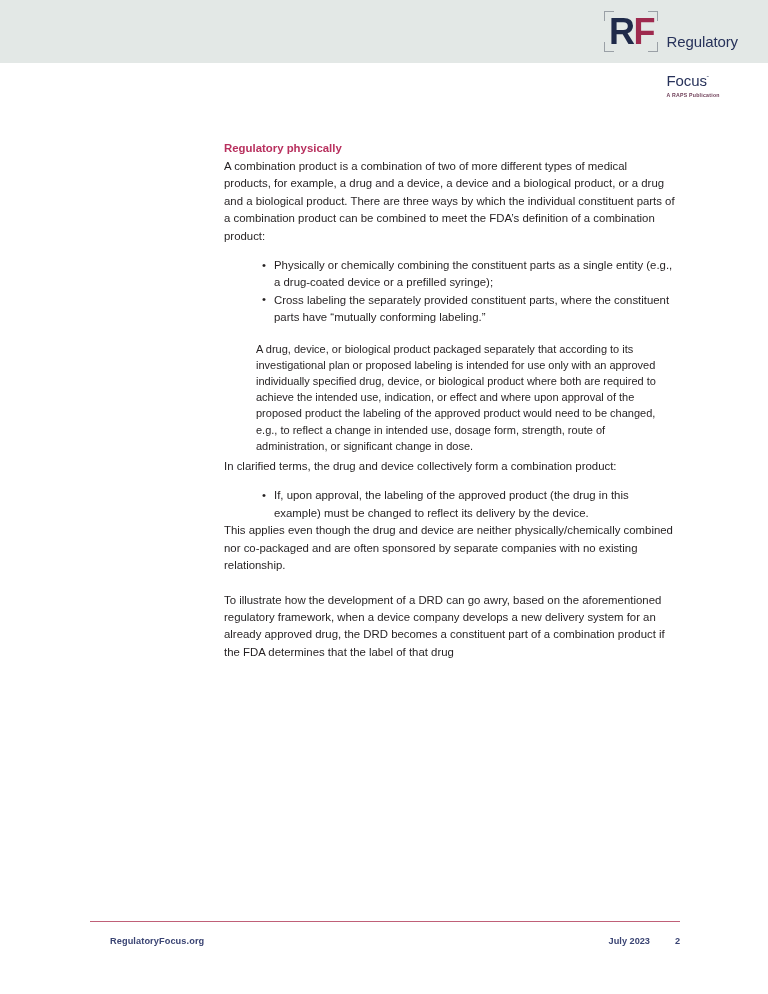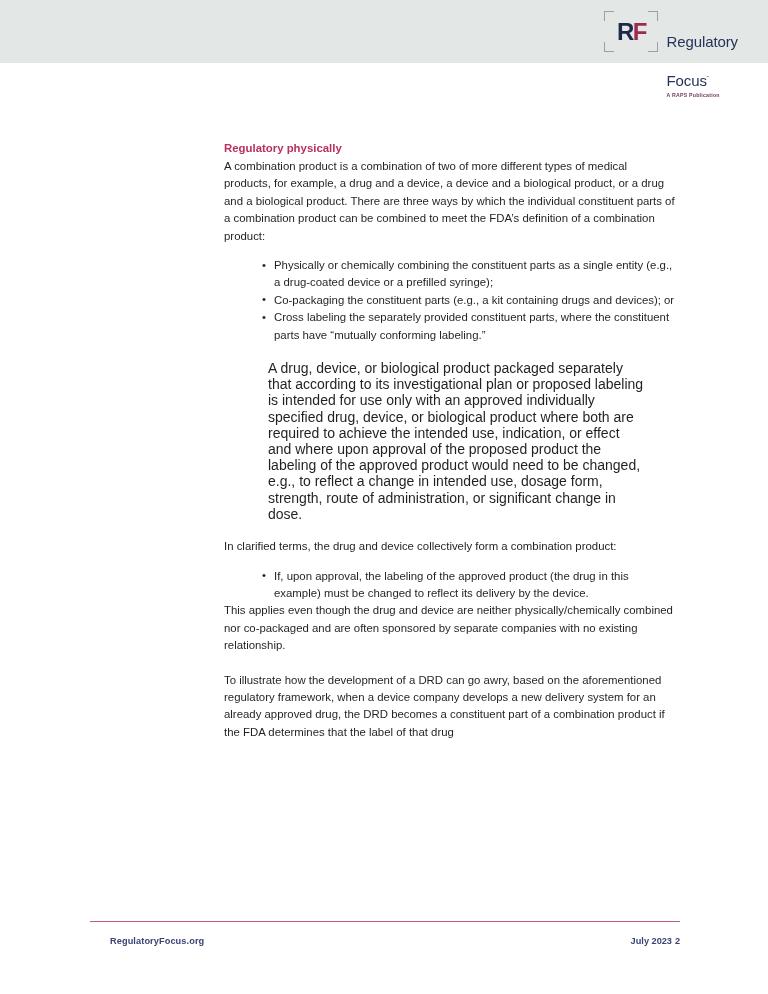--- a/index.html
+++ b/index.html
@@ -49,21 +49,21 @@
     border-style: solid;
     border-width: 0;
   }
   .logo-mark .bracket.tl { left: 0; top: 0; border-left-width: 1.5px; border-top-width: 1.5px; }
   .logo-mark .bracket.tr { right: 0; top: 0; border-right-width: 1.5px; border-top-width: 1.5px; }
   .logo-mark .bracket.bl { left: 0; bottom: 0; border-left-width: 1.5px; border-bottom-width: 1.5px; }
   .logo-mark .bracket.br { right: 0; bottom: 0; border-right-width: 1.5px; border-bottom-width: 1.5px; }
   .logo-letters {
     font-family: "Liberation Sans", sans-serif;
     font-weight: bold;
-    font-size: 24px;
+    font-size: 36px;
     letter-spacing: -1.5px;
     line-height: 1;
   }
   .logo-letters .r { color: #1f2a4a; }
   .logo-letters .f { color: #9e2a4e; }
   .logo-words {
     padding-top: 1px;
   }
   .logo-words .line1,
   .logo-words .line2 {
@@ -144,22 +144,22 @@
     font-size: 11.4px;
     color: #231f20;
   }
 
   blockquote.quote {
     margin: 14px 0 0 0;
     padding: 0 0 0 28px;
     width: 410px;
   }
   blockquote.quote p {
-    margin: 16px;
-    font-size: 14px;
+    margin: 4px;
+    font-size: 11px;
     line-height: 16.2px;
     color: #231f20;
   }
 
   
   .footer {
     position: absolute;
     left: 90px;
     top: 921px;
     width: 590px;
@@ -178,20 +178,21 @@
   .footer-left {
     font-size: 9.2px;
     font-weight: bold;
     color: #3a4473;
     letter-spacing: 0.1px;
     padding-left: 20px;
   }
   .footer-right {
     display: flex;
     align-items: baseline;
+    gap: 22px;
   }
   .footer-date {
     font-size: 9.2px;
     font-weight: bold;
     color: #3a4473;
   }
   .footer-page {
     font-size: 9.2px;
     font-weight: bold;
     color: #3a4473;
@@ -223,21 +224,20 @@
 </div>
 
 <div class="content">
 
   <h2 class="section-heading">Regulatory physically</h2>
 
   <p class="body">A combination product is a combination of two of more different types of medical products, for example, a drug and a device, a device and a biological product, or a drug and a biological product. There are three ways by which the individual constituent parts of a combination product can be combined to meet the FDA’s definition of a combination product:</p>
 
   <ul class="bullets">
     <li>Physically or chemically combining the constituent parts as a single entity (e.g., a drug-coated device or a prefilled syringe);</li>
-    <li>Co-packaging the constituent parts (e.g., a kit containing drugs and devices); or</li>
     <li>Cross labeling the separately provided constituent parts, where the constituent parts have “mutually conforming labeling.”</li>
   </ul>
 
 
   <blockquote class="quote">
     <p>A drug, device, or biological product packaged separately that according to its investigational plan or proposed labeling is intended for use only with an approved individually specified drug, device, or biological product where both are required to achieve the intended use, indication, or effect and where upon approval of the proposed product the labeling of the approved product would need to be changed, e.g., to reflect a change in intended use, dosage form, strength, route of administration, or significant change in dose.</p>
   </blockquote>
 
   <p class="body spacer-para">In clarified terms, the drug and device collectively form a combination product:</p>
 

